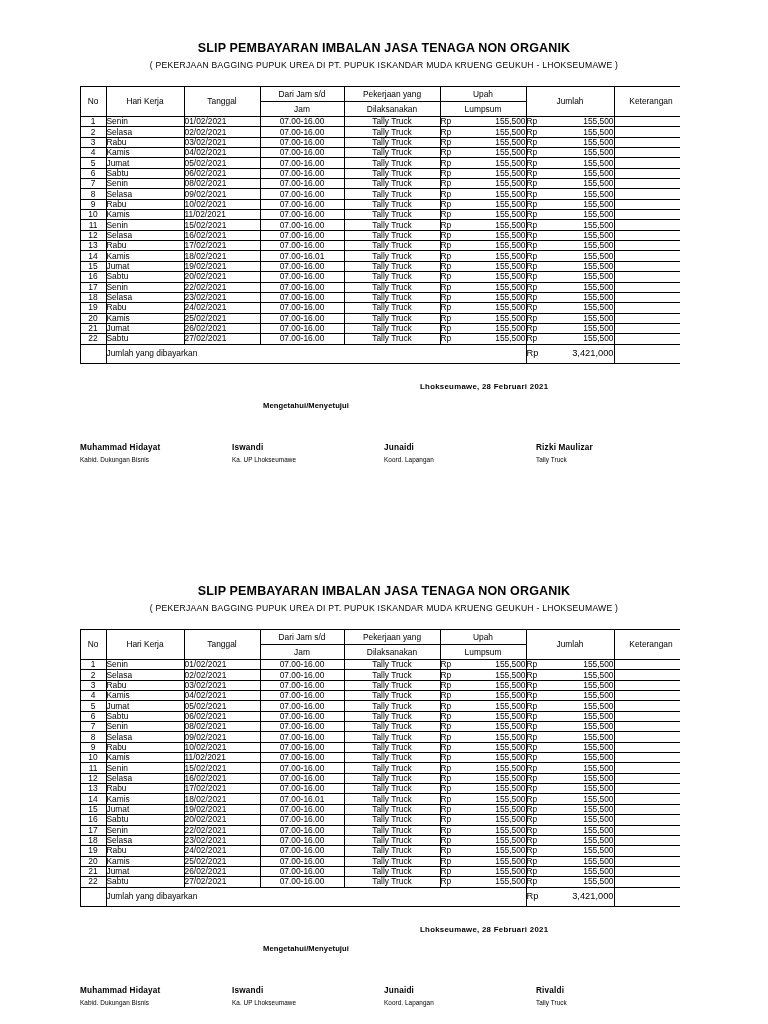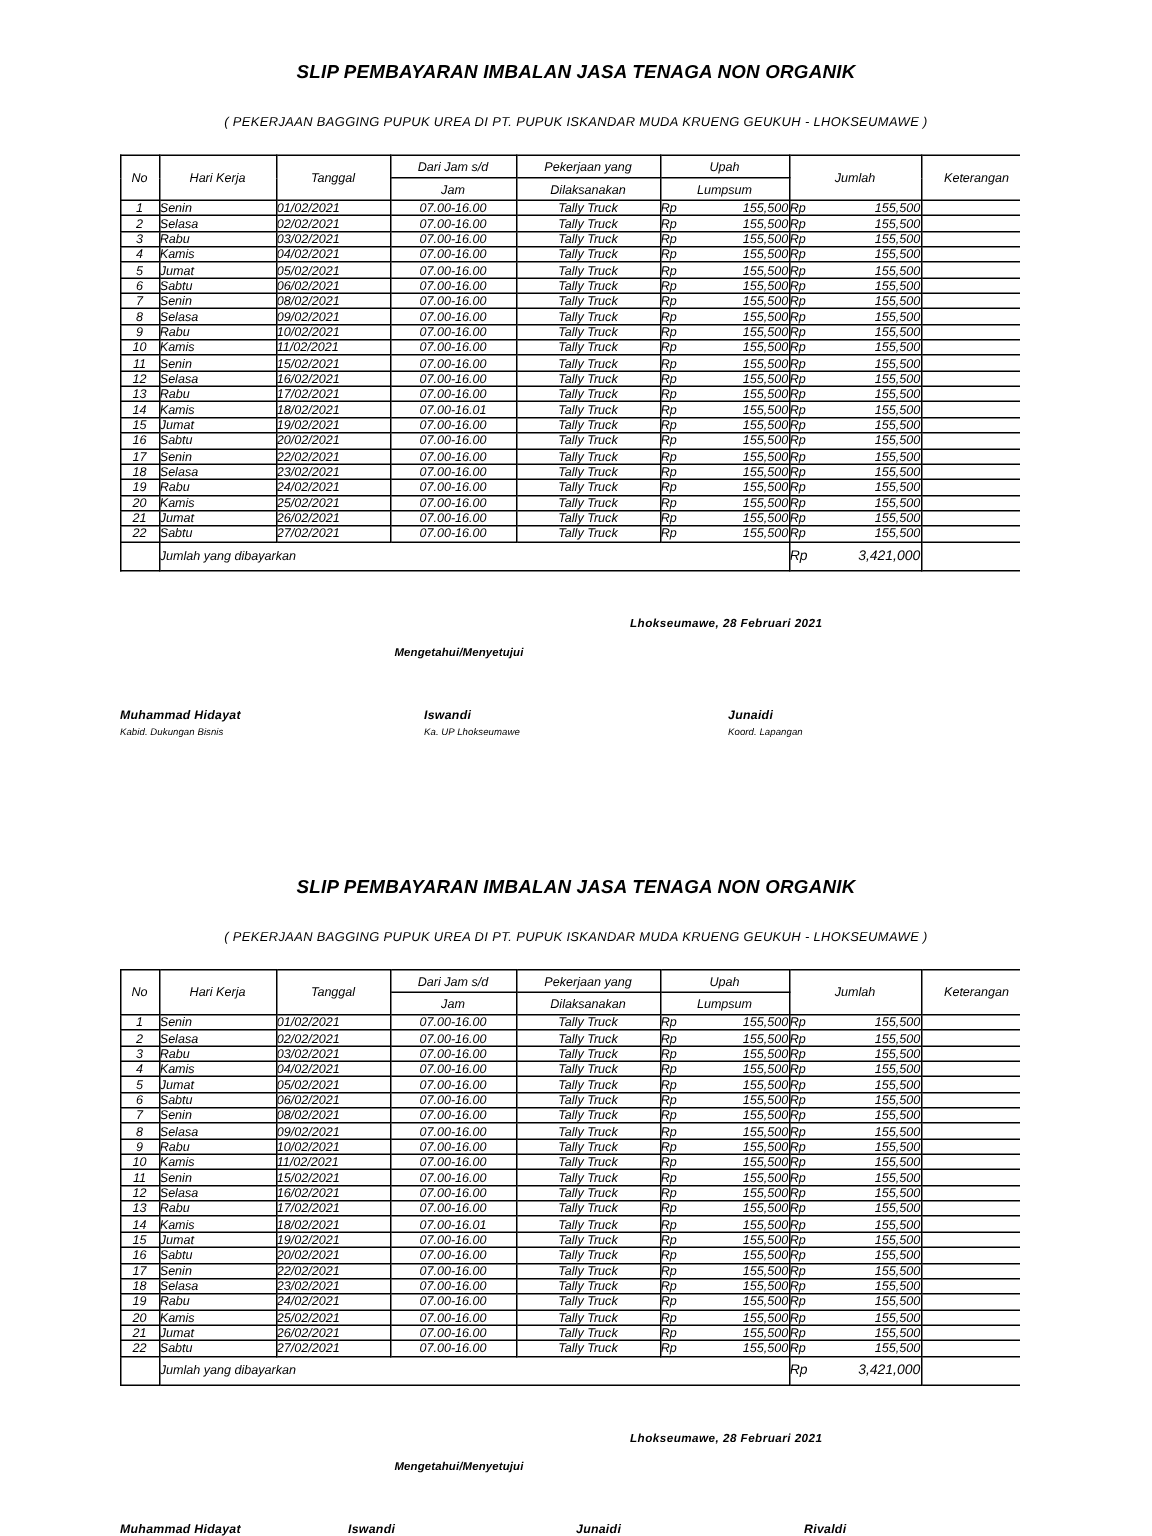--- a/index.html
+++ b/index.html
@@ -13,21 +13,20 @@
     font-family: "Liberation Sans", sans-serif;
     color: #000000;
     -webkit-font-smoothing: none;
   }
 
   .page {
     position: relative;
     width: 680px;
     height: 1024px;
     overflow: hidden;
-    font-style: italic;
   }
 
   .slip {
     position: absolute;
     left: 0;
     width: 768px;
   }
   .slip-1 { top: 40px; }
   .slip-2 { top: 583px; }
 
@@ -38,29 +37,29 @@
     letter-spacing: 0.15px;
     margin: 0;
     padding: 0;
     line-height: 16px;
   }
   .doc-subtitle {
     text-align: center;
     font-size: 8.6px;
     font-weight: normal;
     letter-spacing: 0.25px;
-    margin: 16px;
+    margin: 0;
     padding: 3px 0 0 0;
     line-height: 12px;
   }
 
   table.slip-table {
     border-collapse: collapse;
     table-layout: fixed;
-    margin: 15px auto 12px auto;
+    margin: 15px auto 0 auto;
     width: 608px;
     border: 1.1px solid #000;
   }
   table.slip-table td,
   table.slip-table th {
     border: 0.8px solid #000;
     padding: 0;
     font-weight: normal;
     font-size: 8.4px;
     line-height: 1.05;
@@ -678,20 +677,24 @@
             <div class="signer-title">Kabid. Dukungan Bisnis</div>
           </div>
           <div class="signer">
             <div class="signer-name">Iswandi</div>
             <div class="signer-title">Ka. UP Lhokseumawe</div>
           </div>
           <div class="signer">
             <div class="signer-name">Junaidi</div>
             <div class="signer-title">Koord. Lapangan</div>
           </div>
+          <div class="signer">
+            <div class="signer-name">Rizki Maulizar</div>
+            <div class="signer-title">Tally Truck</div>
+          </div>
         </div>
     </div>
 
   </div>
 
   <div class="slip slip-2">
 
     <div class="doc-title">SLIP PEMBAYARAN IMBALAN JASA TENAGA NON ORGANIK</div>
     <div class="doc-subtitle">( PEKERJAAN BAGGING PUPUK UREA DI PT. PUPUK ISKANDAR MUDA KRUENG GEUKUH - LHOKSEUMAWE )</div>
 

